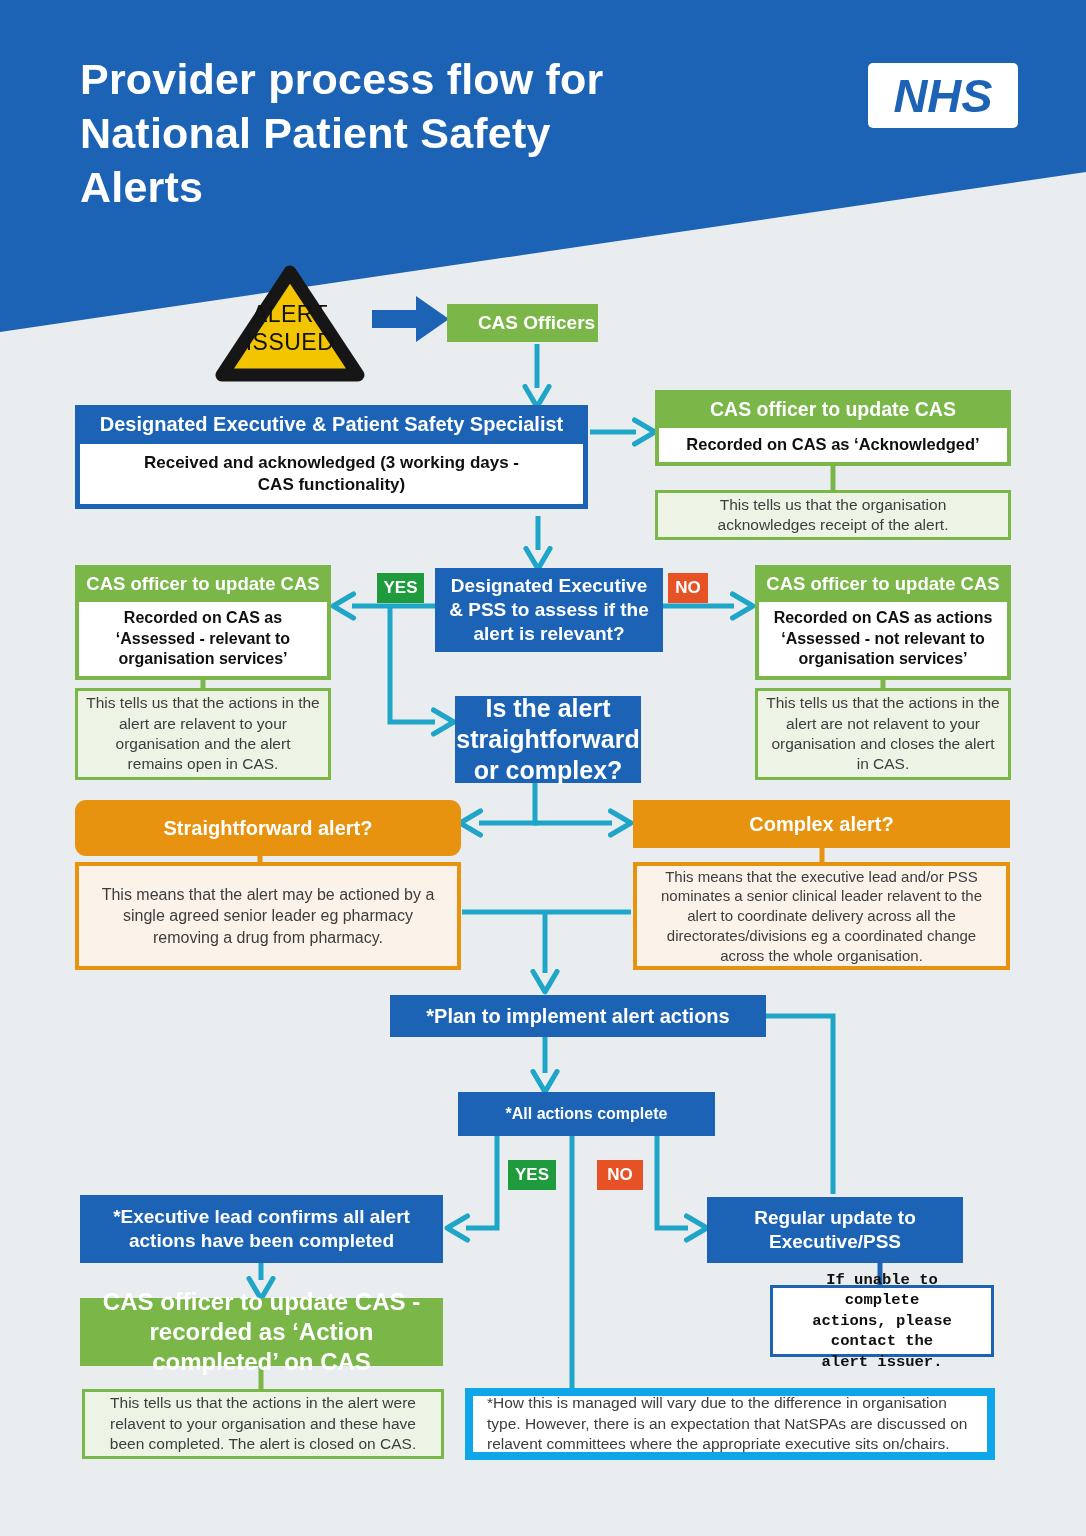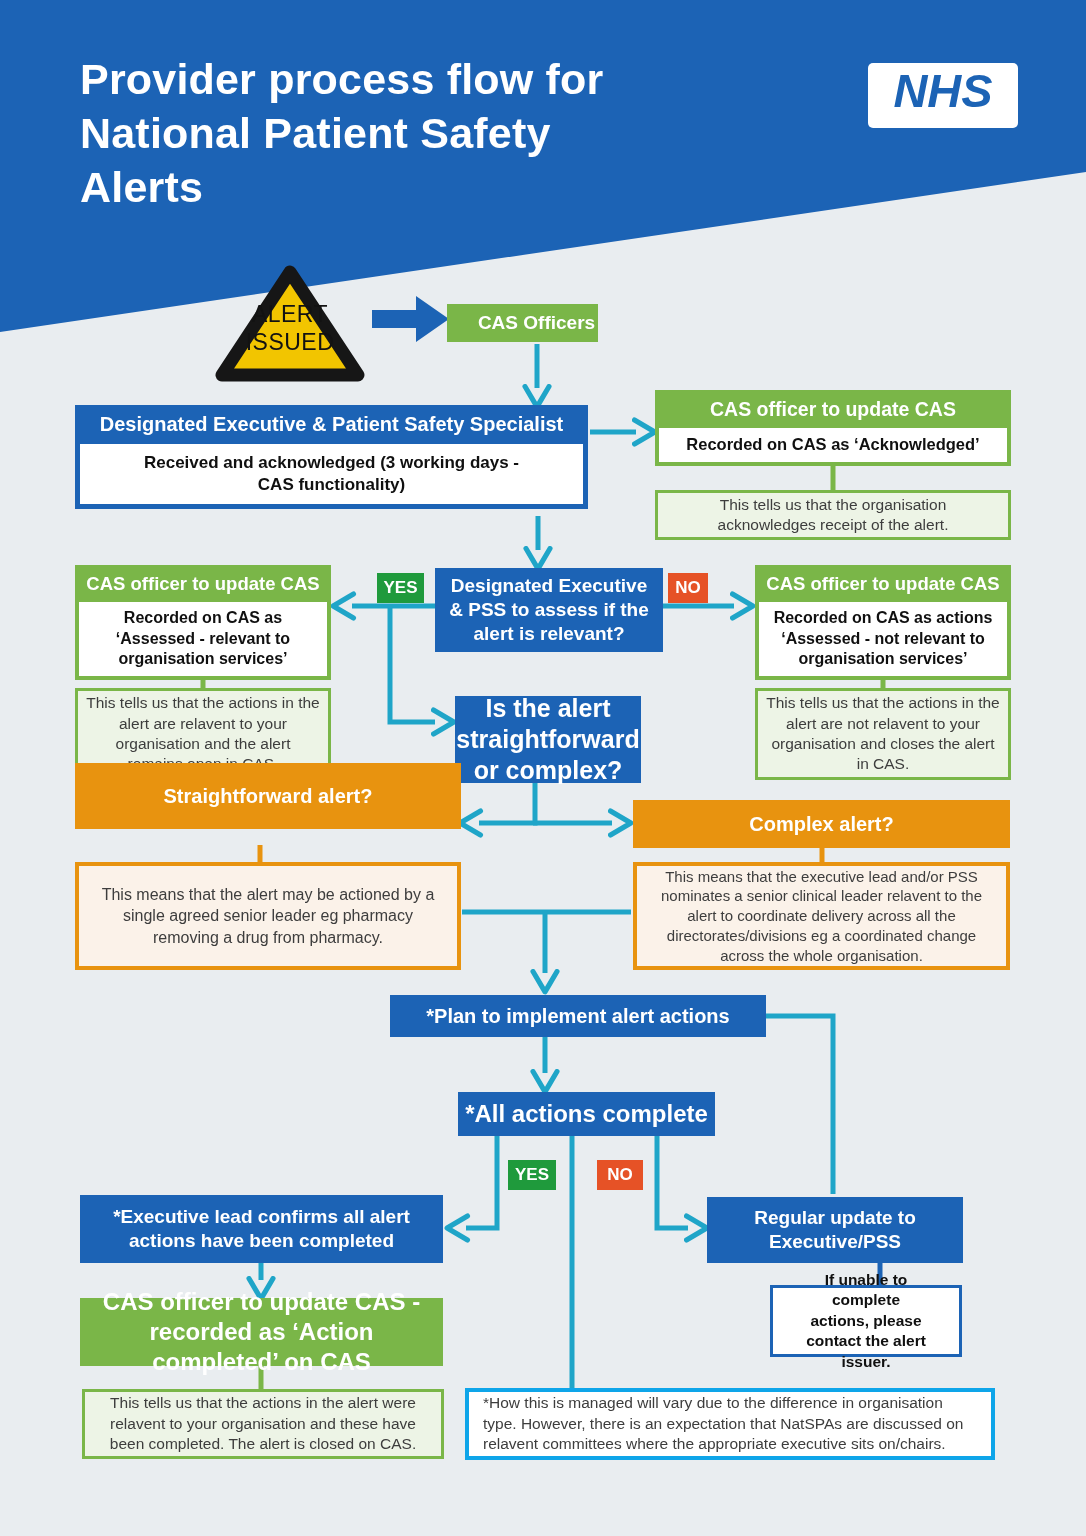--- a/index.html
+++ b/index.html
@@ -11,21 +11,21 @@
   .band{
     position:absolute;left:0;top:0;width:100%;height:340px;background:#1c63b5;
     clip-path:polygon(0 0,100% 0,100% 172px,0 332px);
   }
   .title{
     position:absolute;left:80px;top:52px;width:570px;
     color:#ffffff;font-size:43px;font-weight:bold;line-height:1.26;letter-spacing:.2px;
   }
   .nhs{
     position:absolute;left:868px;top:63px;width:150px;height:65px;background:#ffffff;
-    border-radius:5px;display:flex;align-items:flex-start;justify-content:center;
+    border-radius:5px;display:flex;align-items:center;justify-content:center;
   }
   .nhs span{color:#1c63b5;font-style:italic;font-weight:bold;font-size:47px;}
   .alert-label{
     position:absolute;left:218px;top:301px;width:144px;text-align:center;
     font-weight:normal;font-size:23px;line-height:1.2;color:#121212;letter-spacing:.5px;
   }
   svg.overlay{position:absolute;left:0;top:0;pointer-events:none;z-index:1;}
   .solid{
     position:absolute;display:flex;align-items:center;justify-content:center;text-align:center;
     color:#fff;font-weight:bold;box-sizing:border-box;z-index:2;line-height:1.25;
@@ -42,21 +42,21 @@
   .fbdy{background:#fff;color:#101010;font-weight:bold;text-align:center;
         font-size:16.5px;line-height:1.28;padding:6px 10px;}
   .note{
     position:absolute;display:flex;align-items:center;justify-content:center;text-align:center;
     color:#3d3d3d;font-size:15.5px;line-height:1.32;box-sizing:border-box;
     padding:4px 14px;z-index:2;
   }
   .note.green{background:#edf4e6;border:3px solid #7ab648;}
   .note.orange{background:#fbf2e9;border:4px solid #e8930f;font-size:16px;}
   .note.white-blue{background:#ffffff;border:3px solid #1c63b5;font-weight:bold;color:#101010;}
-  .note.gray{background:#ffffff;border:4px solid #0ea5e9;text-align:left;justify-content:flex-start;}
+  .note.gray{background:#ffffff;border:8px solid #0ea5e9;text-align:left;justify-content:flex-start;}
   .tag{
     position:absolute;display:flex;align-items:center;justify-content:center;
     color:#fff;font-weight:bold;font-size:17px;z-index:3;
   }
   .tag.yes{background:#1f9a3c;}
   .tag.no{background:#e65226;}
 </style>
 </head>
 <body>
 
@@ -134,33 +134,33 @@
   <div class="note green" style="left:75px;top:688px;width:256px;height:92px;padding:4px 8px;">This tells us that the actions in the alert are relavent to your organisation and the alert remains open in CAS.</div>
 
   <div class="framed green" style="left:755px;top:565px;width:256px;">
     <div class="fhdr" style="font-size:18.5px;">CAS officer to update CAS</div>
     <div class="fbdy" style="font-size:16px;padding:6px 12px;">Recorded on CAS as  actions ‘Assessed - not relevant to organisation services’</div>
   </div>
   <div class="note green" style="left:755px;top:688px;width:256px;height:92px;padding:4px 8px;">This tells us that the actions in the alert are not relavent to your organisation and closes the alert in CAS.</div>
 
   <div class="solid blue" style="left:455px;top:696px;width:186px;height:87px;font-size:25px;padding:0 6px;">Is the alert straightforward or complex?</div>
 
-  <div class="solid orange-bg" style="left:75px;top:763px;width:386px;height:66px;font-size:20px;">Straightforward alert?</div>
+  <div class="solid orange-bg" style="left:75px;top:800px;width:386px;height:56px;font-size:20px;border-radius:11px;">Straightforward alert?</div>
   <div class="note orange" style="left:75px;top:862px;width:386px;height:108px;padding:4px 20px;">This means that the alert may be actioned by a single agreed senior leader eg pharmacy removing a drug from pharmacy.</div>
 
   <div class="solid orange-bg" style="left:633px;top:800px;width:377px;height:48px;font-size:20px;">Complex alert?</div>
   <div class="note orange" style="left:633px;top:862px;width:377px;height:108px;font-size:15px;padding:4px 12px;">This means that the  executive lead and/or PSS nominates a senior clinical leader relavent to the alert to coordinate delivery across all the directorates/divisions eg a coordinated change across the whole organisation.</div>
 
   <div class="solid blue" style="left:390px;top:995px;width:376px;height:42px;font-size:20px;">*Plan to implement alert actions</div>
-  <div class="solid blue" style="left:458px;top:1092px;width:257px;height:44px;font-size:24px;text-align:center;">*All actions complete</div>
+  <div class="solid blue" style="left:458px;top:1092px;width:257px;height:44px;font-size:16px;text-align:center;">*All actions complete</div>
   <div class="tag yes" style="left:508px;top:1160px;width:48px;height:30px;">YES</div>
   <div class="tag no" style="left:597px;top:1160px;width:46px;height:30px;">NO</div>
 
   <div class="solid blue" style="left:80px;top:1195px;width:363px;height:68px;font-size:19px;padding:0 30px;">*Executive lead confirms all alert actions have been completed</div>
   <div class="solid green-bg" style="left:80px;top:1298px;width:363px;height:68px;font-size:24px;padding:0 18px;">CAS officer to update CAS - recorded as ‘Action completed’ on CAS</div>
   <div class="note green" style="left:82px;top:1389px;width:362px;height:70px;padding:4px 10px;">This tells us that the actions in the alert were relavent to your organisation and these have been completed. The alert is closed on CAS.</div>
 
   <div class="solid blue" style="left:707px;top:1197px;width:256px;height:66px;font-size:19px;padding:0 30px;">Regular update to Executive/PSS</div>
-  <div class="note white-blue" style="left:770px;top:1285px;width:192px;height:72px;padding:4px 32px;">If unable to complete actions, please contact the alert issuer.</div>
+  <div class="note white-blue" style="left:770px;top:1285px;width:224px;height:72px;padding:4px 32px;font-family:Liberation Mono, monospace;">If unable to complete actions, please contact the alert issuer.</div>
 
   <div class="note gray" style="left:465px;top:1388px;width:530px;height:72px;padding:6px 14px;">*How this is managed will vary due to the difference in organisation type. However, there is an expectation that NatSPAs are discussed on relavent committees where the appropriate executive sits on/chairs.</div>
 
 </div>
 
 </body></html>

